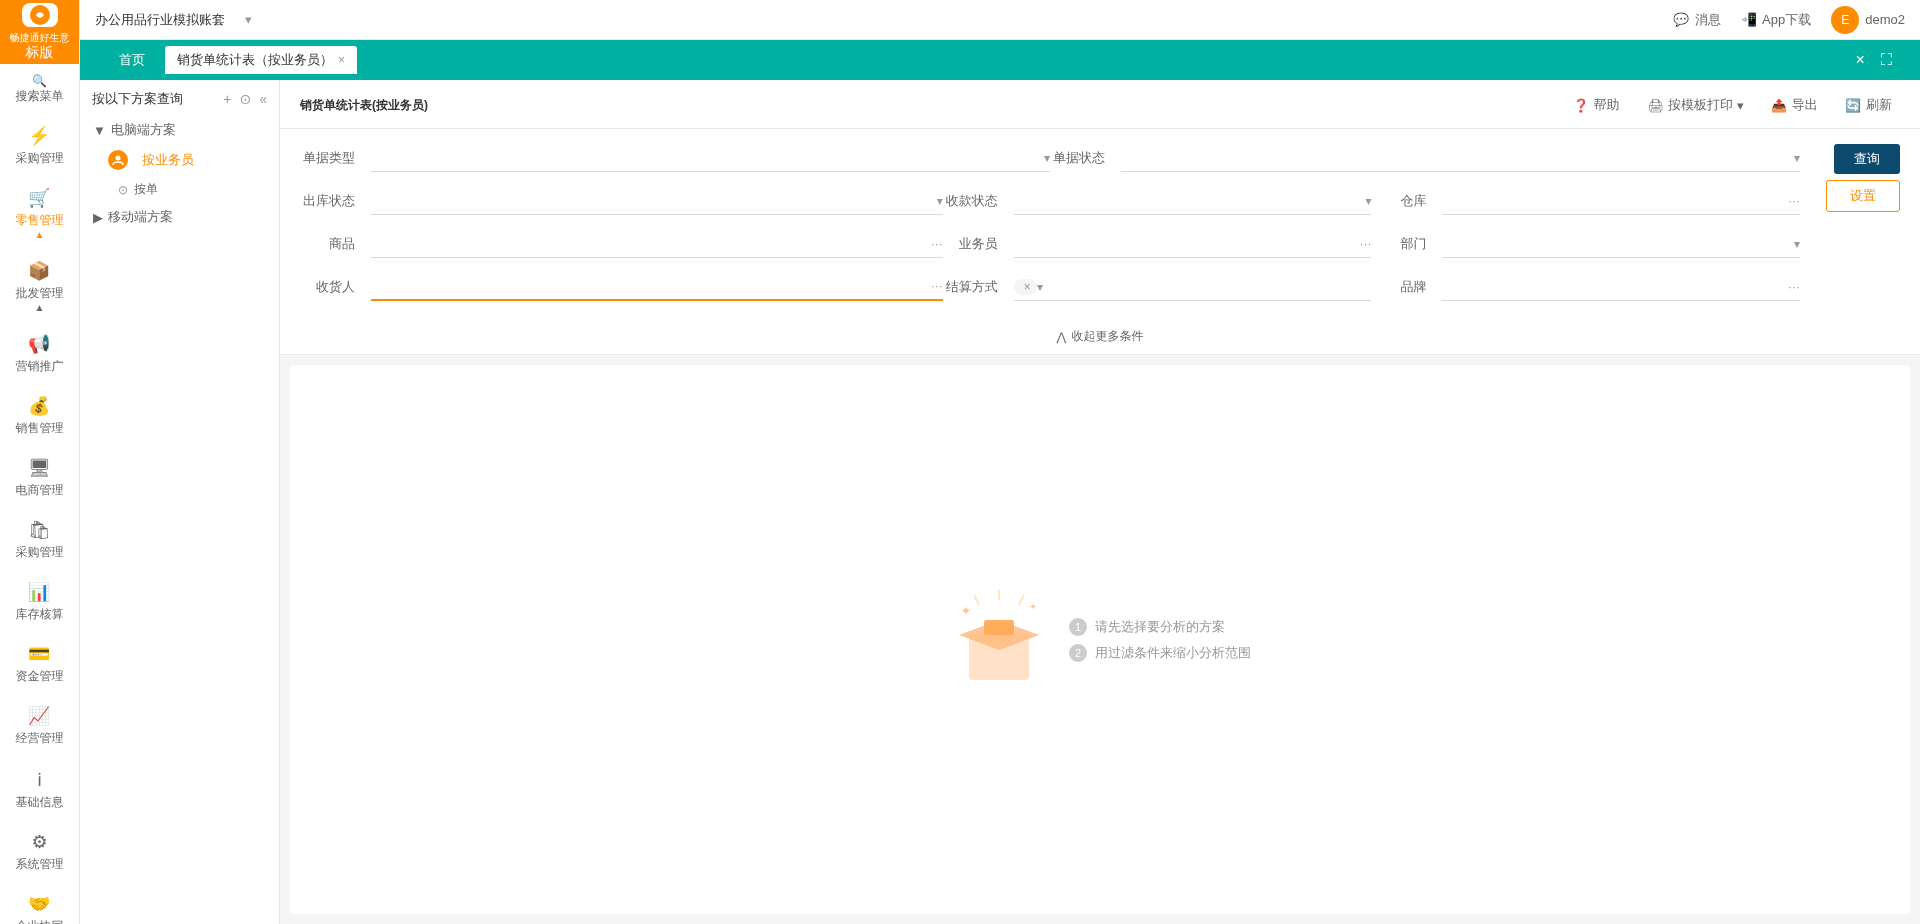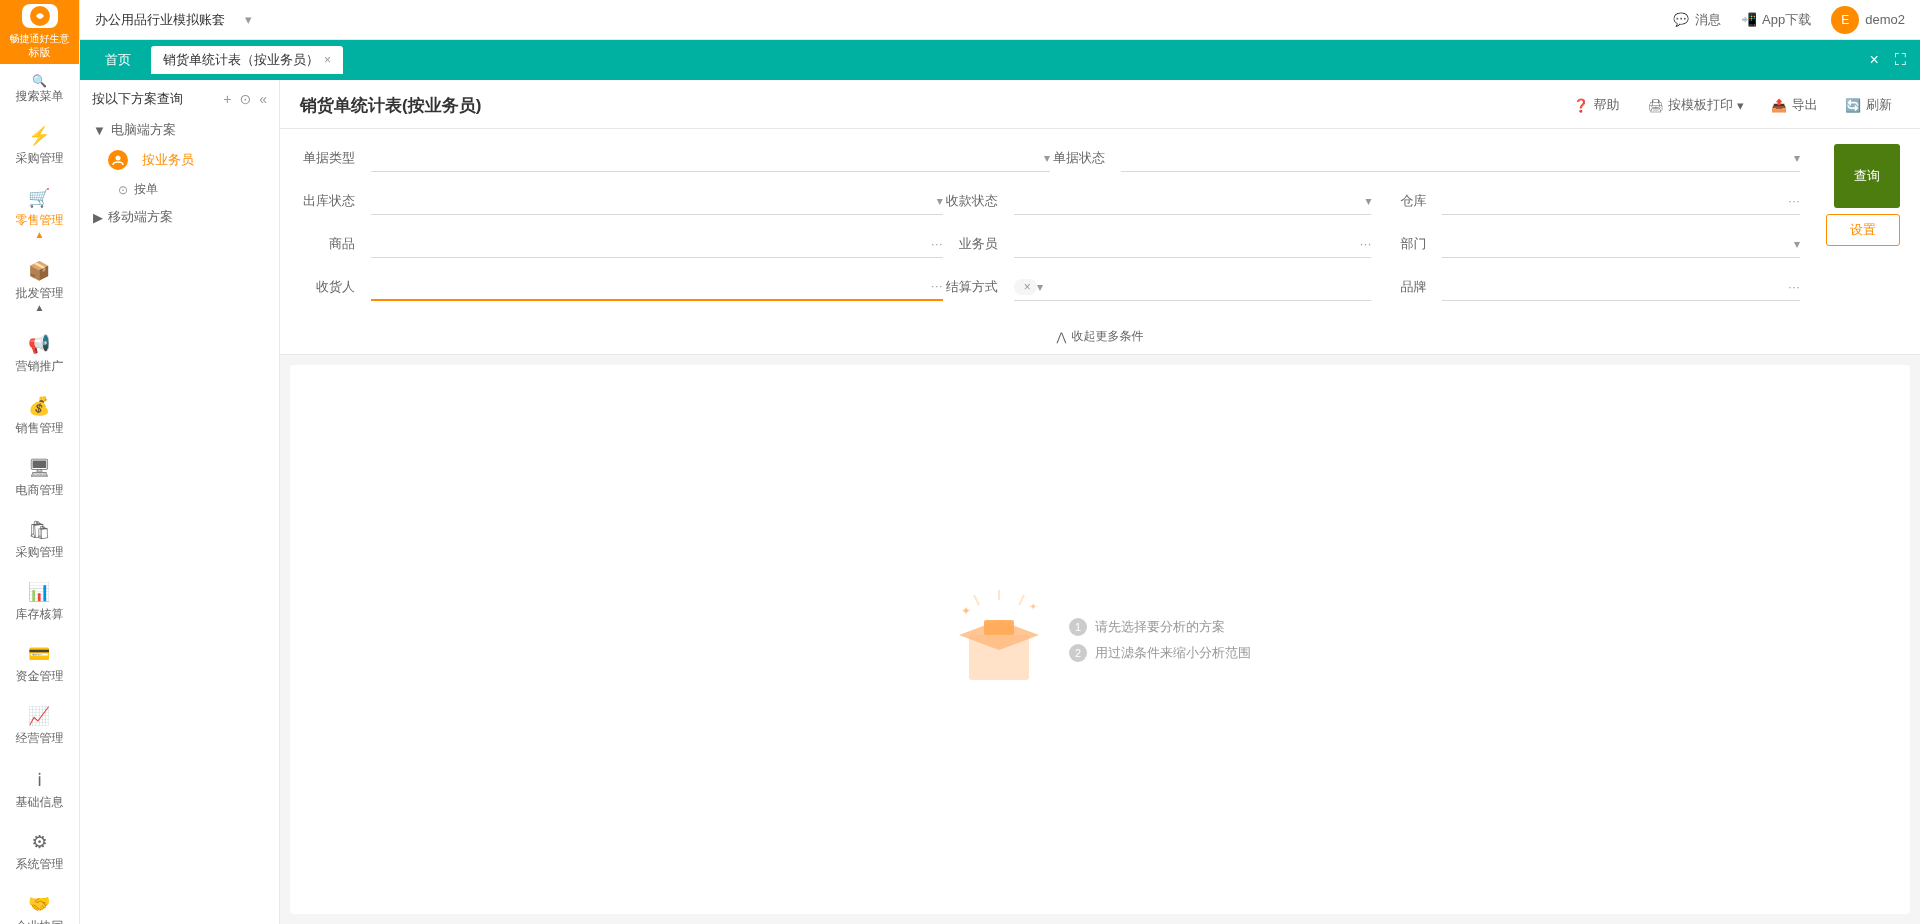--- a/index.html
+++ b/index.html
@@ -117,21 +117,21 @@
       color: #fff;
       font-size: 12px;
     }
 
     
     .tab-bar {
       background: #00b0a0;
       height: 40px;
       display: flex;
       align-items: center;
-      padding: 0 10px;
+      padding: 0 24px;
       flex-shrink: 0;
       gap: 5px;
     }
     .tab-home {
       color: #fff;
       padding: 5px 15px;
       cursor: pointer;
       font-size: 13px;
       border-radius: 3px 3px 0 0;
     }
@@ -268,21 +268,21 @@
     .page-header {
       background: #fff;
       padding: 12px 20px 10px;
       display: flex;
       align-items: center;
       justify-content: space-between;
       border-bottom: 1px solid #e8e8e8;
       flex-shrink: 0;
     }
     .page-title {
-      font-size: 17px;
+      font-size: 12px;
       font-weight: 600;
       color: #333;
     }
     .page-actions {
       display: flex;
       align-items: center;
       gap: 12px;
     }
     .page-action-btn {
       display: flex;
@@ -380,24 +380,24 @@
       display: flex;
       align-items: center;
       gap: 5px;
       cursor: pointer;
       color: #666;
       font-size: 12px;
       padding: 4px 12px;
       border-radius: 3px;
     }
     .btn-query {
-      background: #4d7c0f;
+      background: #0c4a6e;
       color: #fff;
       border: none;
-      padding: 23px 20px;
+      padding: 6px 20px;
       border-radius: 3px;
       cursor: pointer;
       font-size: 13px;
       margin-left: 8px;
     }
     .btn-settings {
       background: #fff;
       color: #ff8c00;
       border: 1px solid #ff8c00;
       padding: 6px 16px;
@@ -470,21 +470,21 @@
 
 <div class="sidebar">
   <div class="sidebar-logo">
     <div class="logo-icon">
       <svg viewBox="0 0 24 24" fill="none">
         <circle cx="12" cy="12" r="10" fill="#ff8c00"></circle>
         <path d="M8 12 Q12 6 16 12 Q12 18 8 12Z" fill="#fff"></path>
       </svg>
     </div>
     <span style="font-size:10px;line-height:1.3;">畅捷通好生意</span>
-    <span style="font-size:11px;">标版</span>
+    <span style="font-size:14px;">标版</span>
   </div>
 
   <div class="sidebar-search">
     <div class="menu-icon">🔍</div>
     <span>搜索菜单</span>
   </div>
 
   <div class="sidebar-menu-item">
     <div class="menu-icon">⚡</div>
     <span>采购管理</span>

